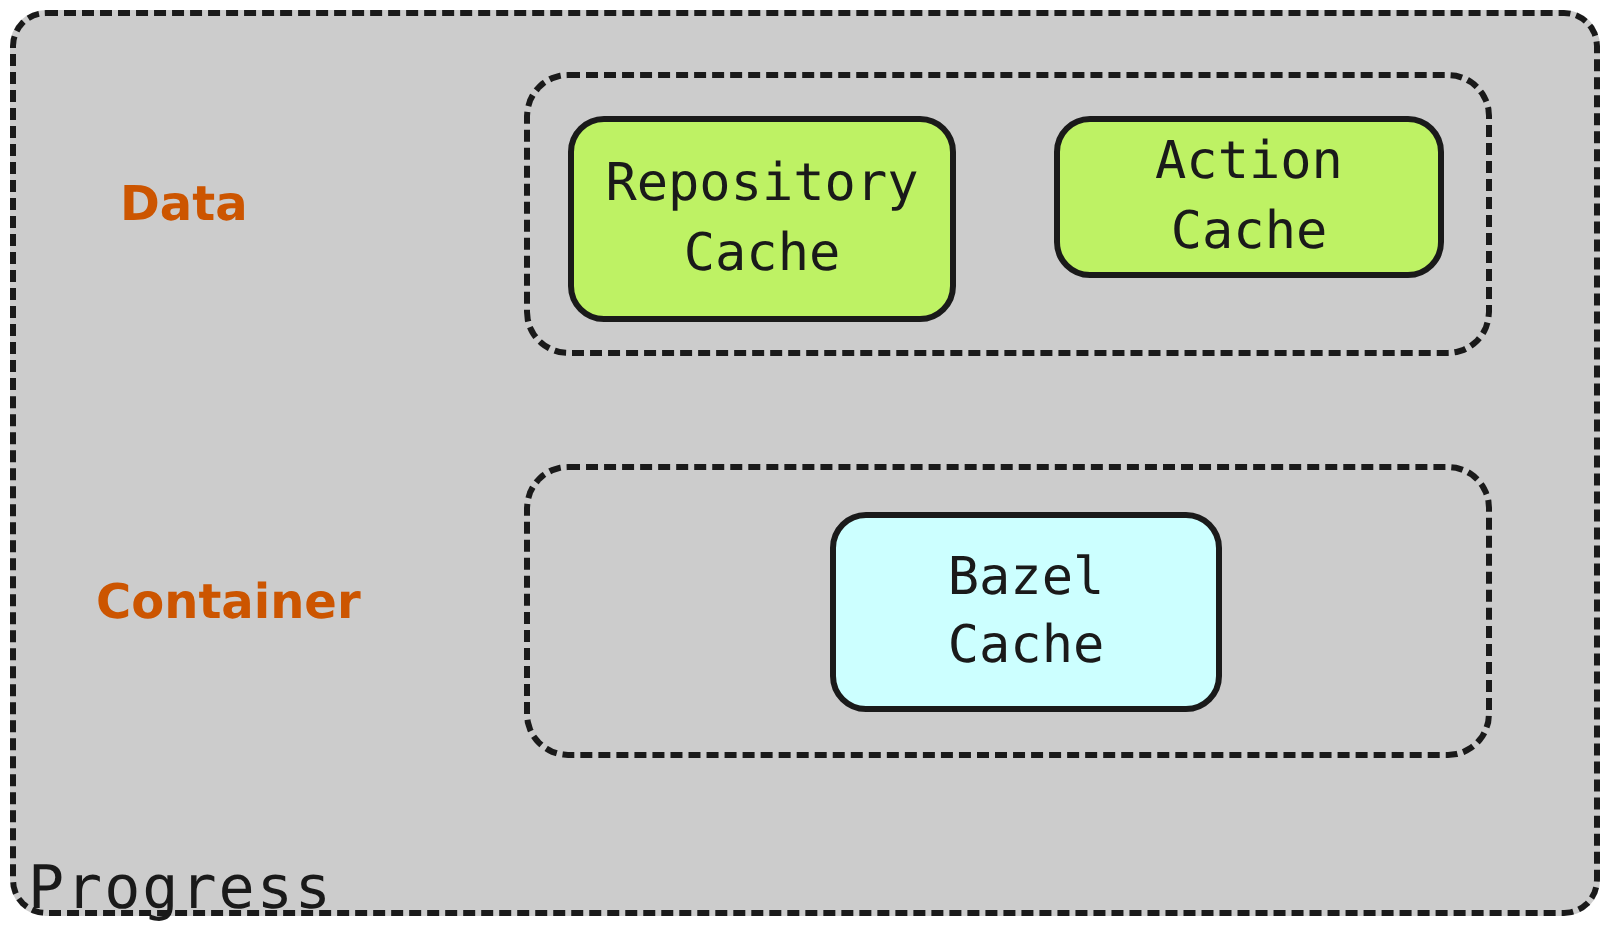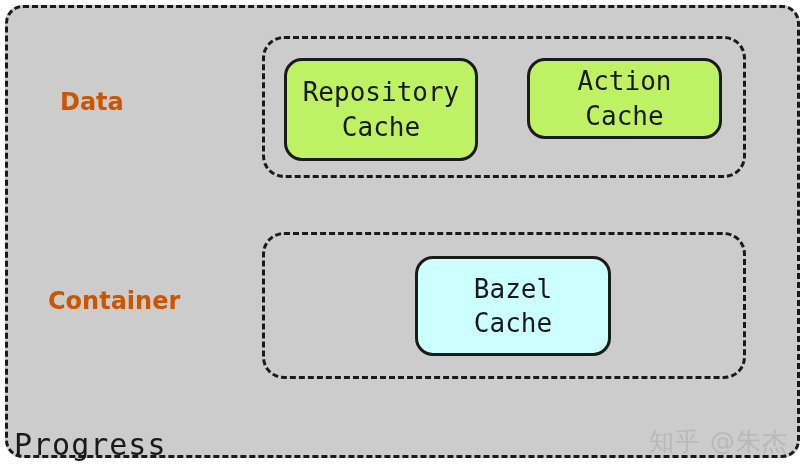--- a/index.html
+++ b/index.html
@@ -166,15 +166,14 @@
     <span class="node-line">Cache</span>
   </div>
 
   <div class="node cyan bazel-server">
     <span class="node-line">Bazel</span>
     <span class="node-line">Cache</span>
   </div>
 
   <div class="container-label">Progress</div>
 
-  <div class="watermark">知乎 @朱杰</div>
 
 </div>
 
 </body></html>

